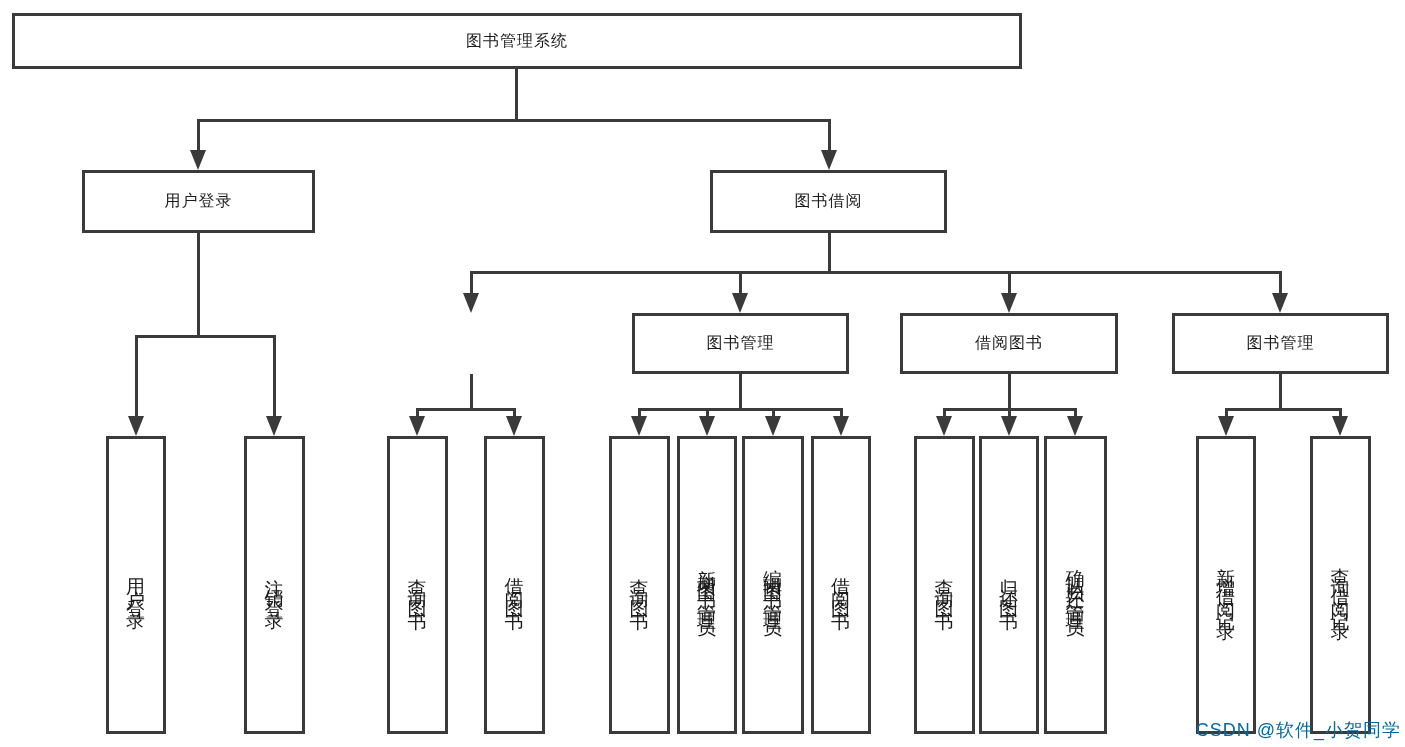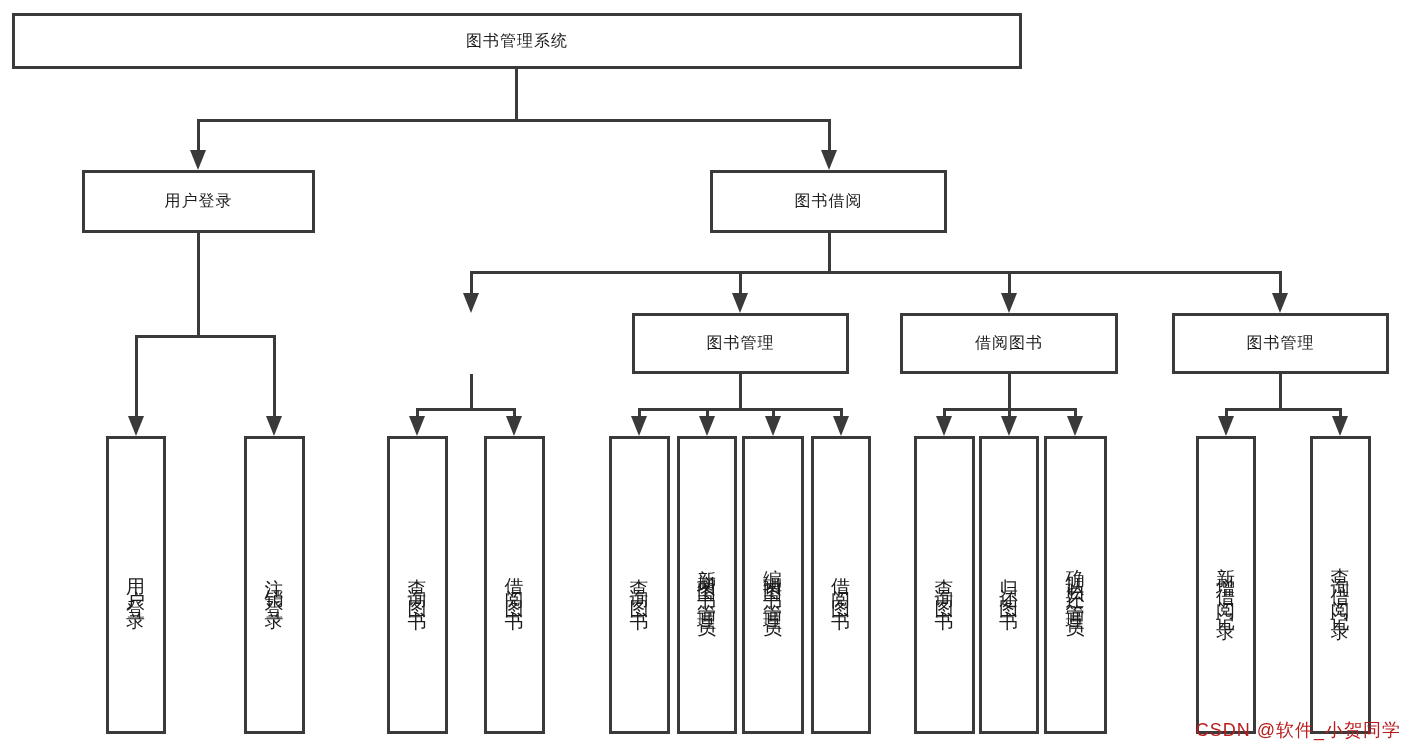--- a/index.html
+++ b/index.html
@@ -36,21 +36,21 @@
   .arrow{
     position:absolute;width:0;height:0;
     border-left:8px solid transparent;
     border-right:8px solid transparent;
     border-top:20px solid #3a3a3a;
   }
   .watermark{
     position:absolute;
     right:4px;top:718px;
     font-size:18px;
-    color:#b91c1c;
+    color:#0369a1;
     letter-spacing:1px;
     z-index:5;
   }
 </style>
 </head>
 <body>
 
 <div class="stage">
 
   <div class="box" style="left:12px;top:13px;width:1010px;height:56px">

